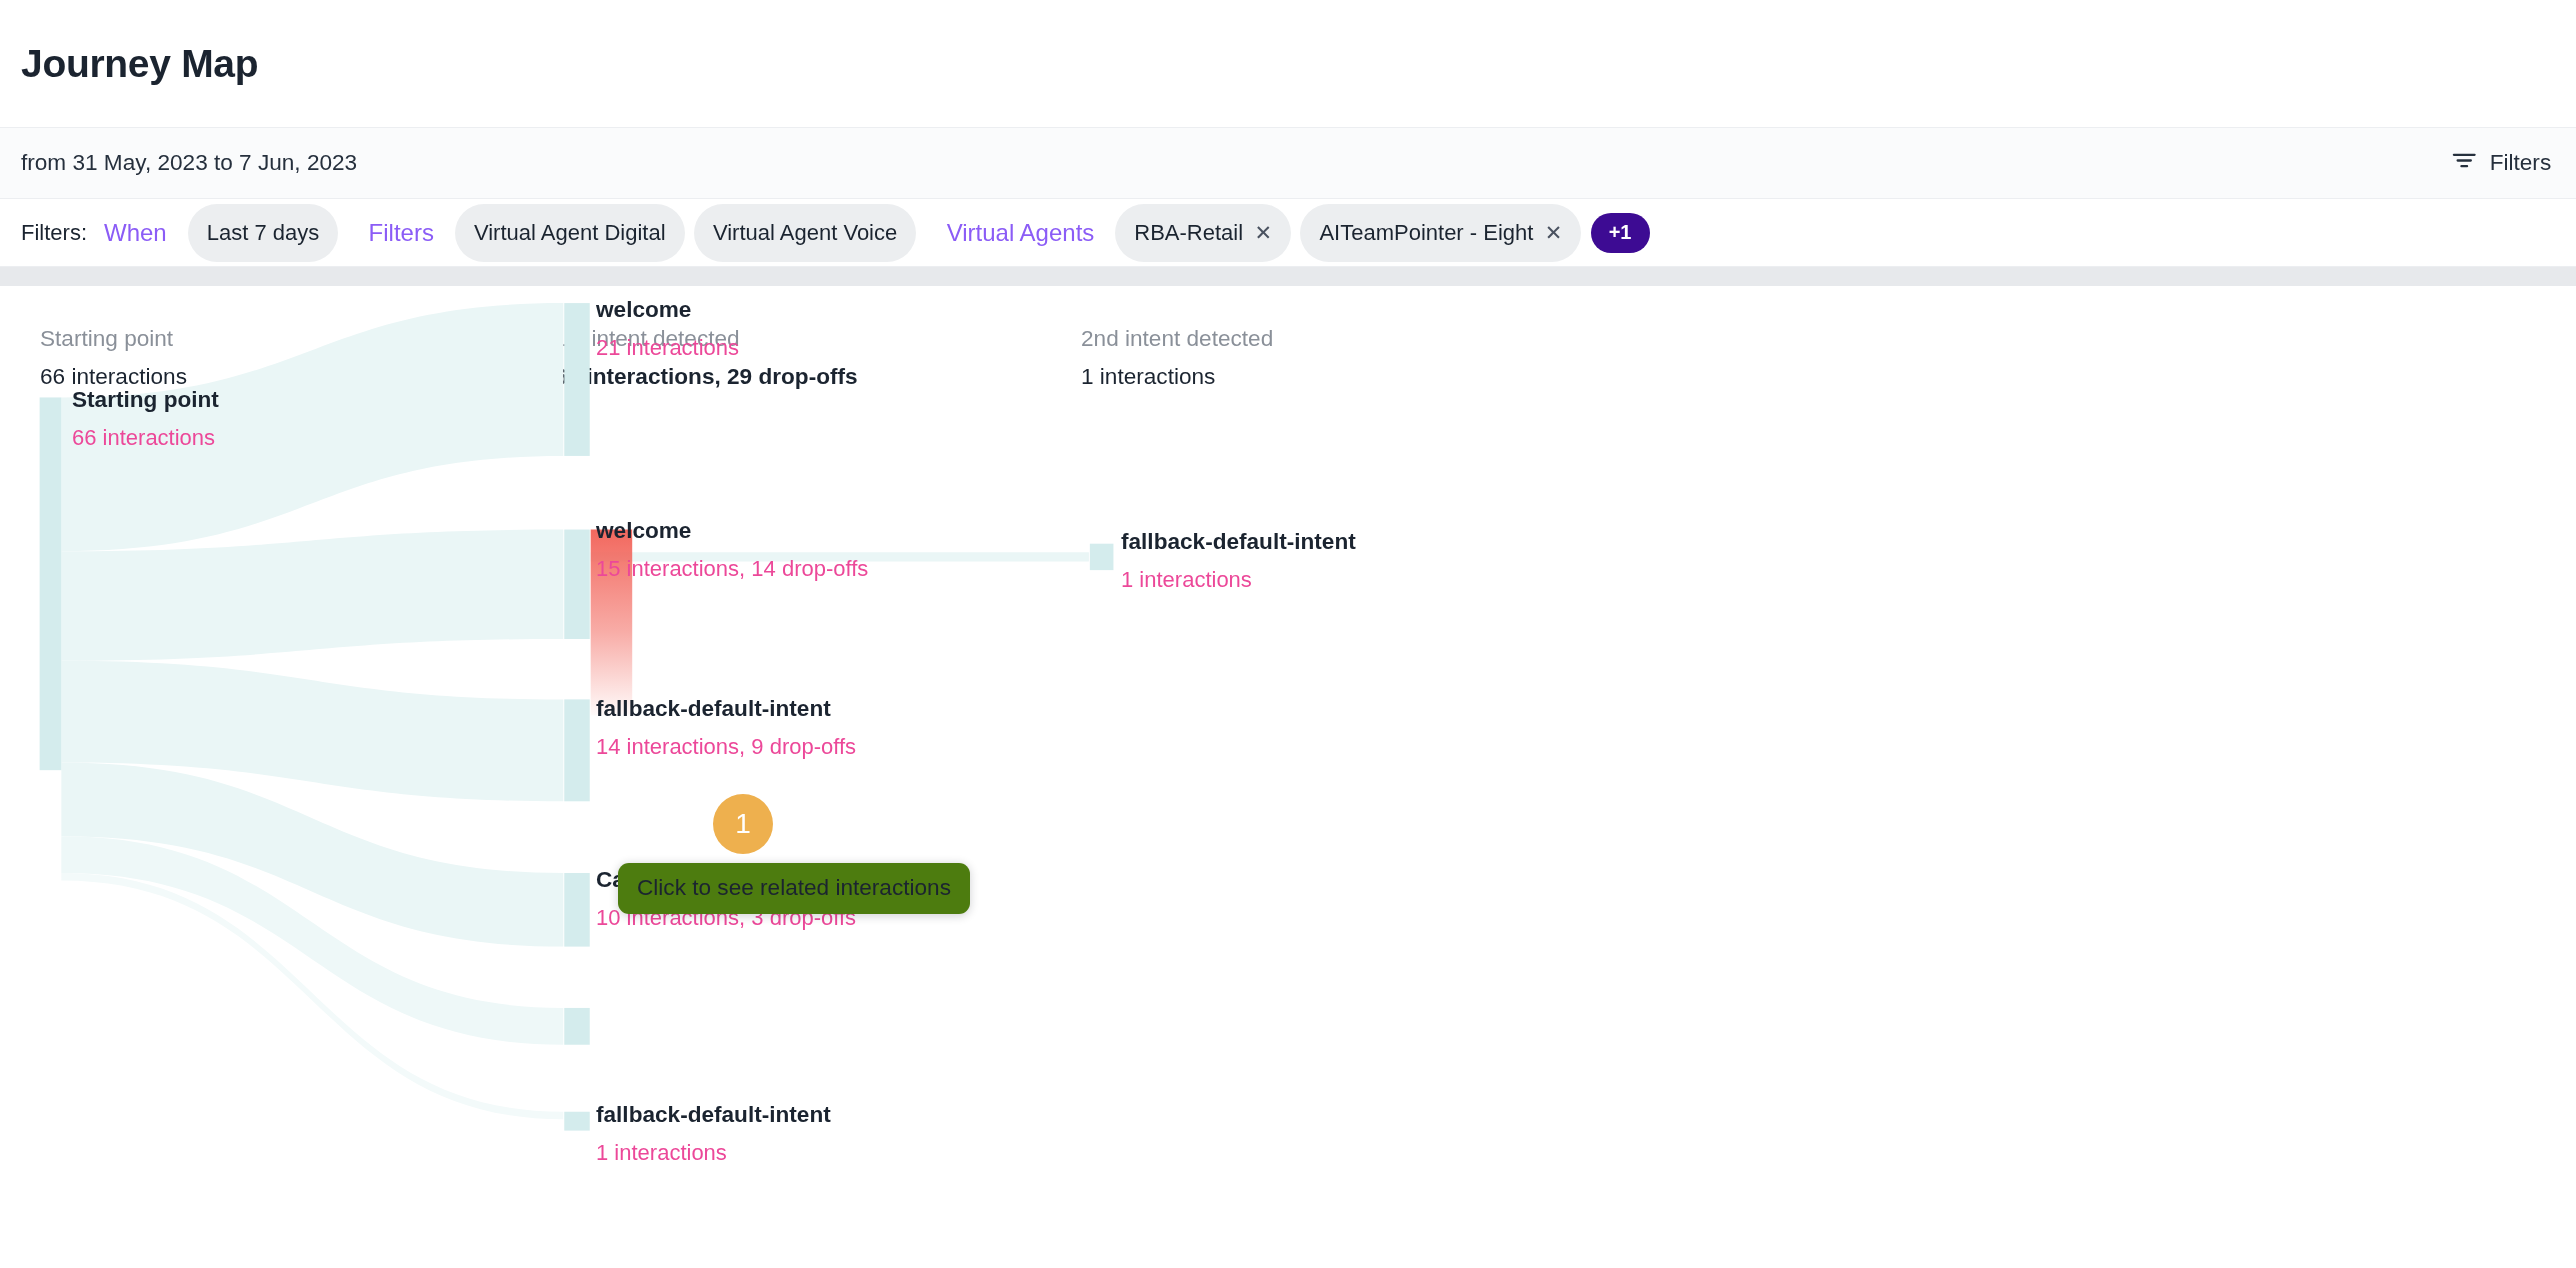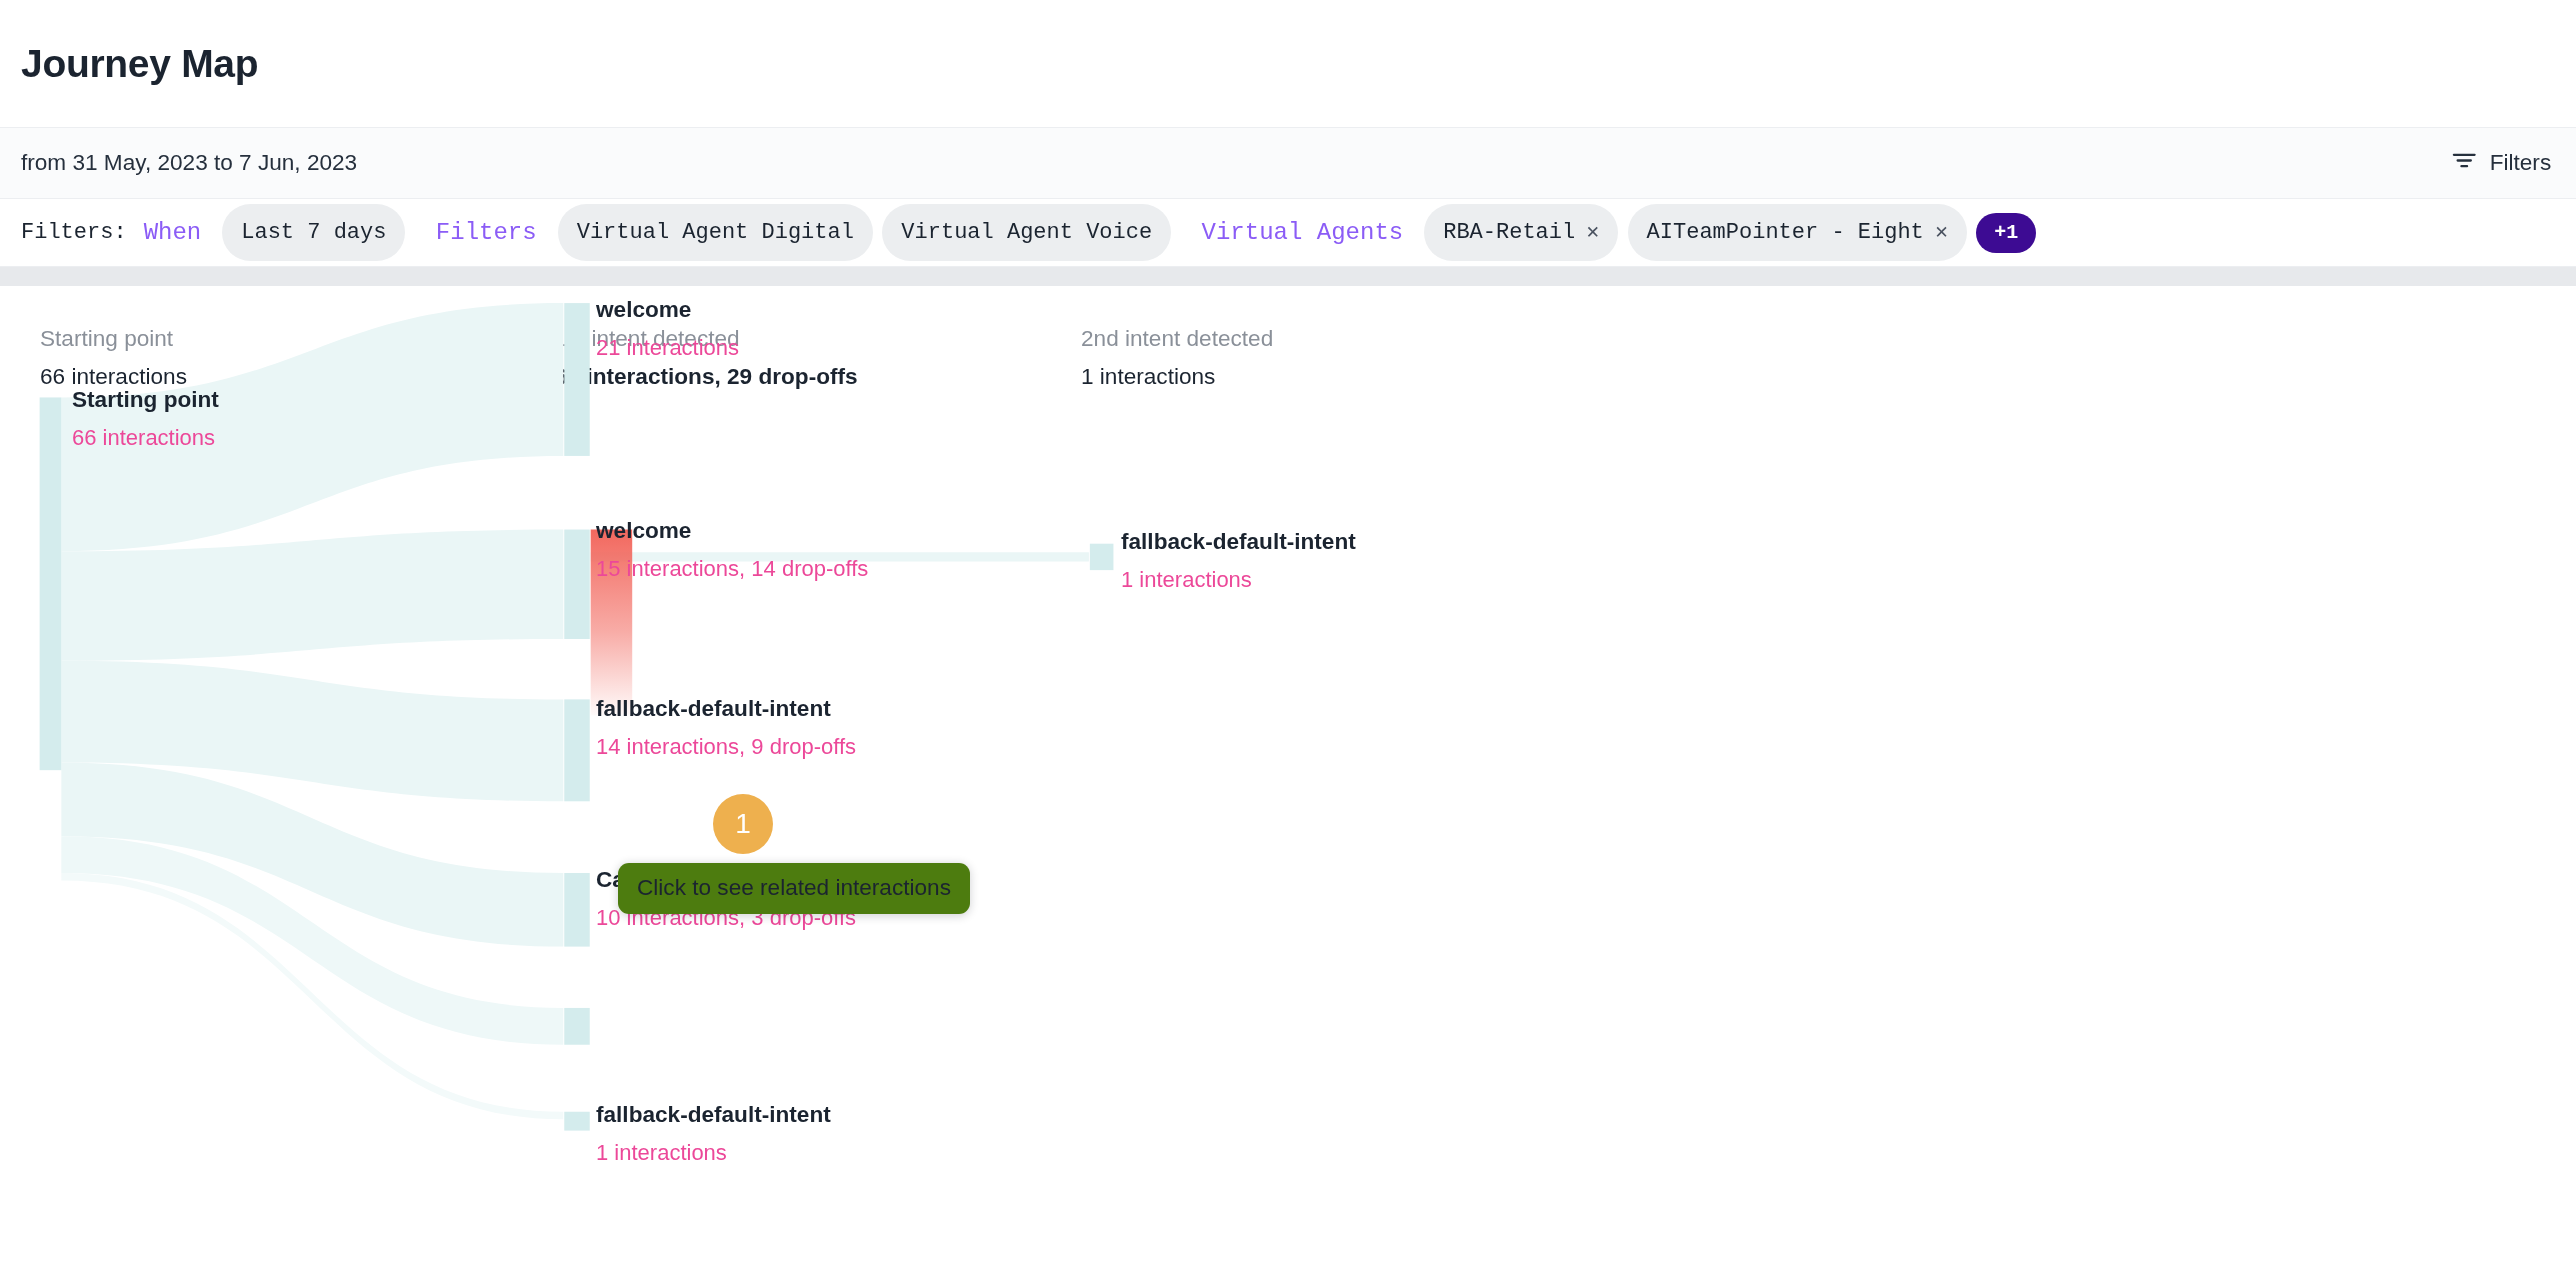--- a/index.html
+++ b/index.html
@@ -41,21 +41,20 @@
   .filter-icon { display: block; }
 
   
   .filters-bar {
     height: 68px;
     display: flex; align-items: center;
     padding: 0 21px;
     gap: 0px;
     background: #ffffff;
     border-bottom: 0.9px solid #eceef1;
-    font-family: Liberation Mono, monospace;
   }
   .filters-label {
     font-size: 22px; color: #1b2430; font-weight: normal;
     margin-right: 17px;
   }
   .filter-group-label {
     font-size: 24px; color: #8b5cf6;
     margin: 0 21px;
   }
   .chip {

